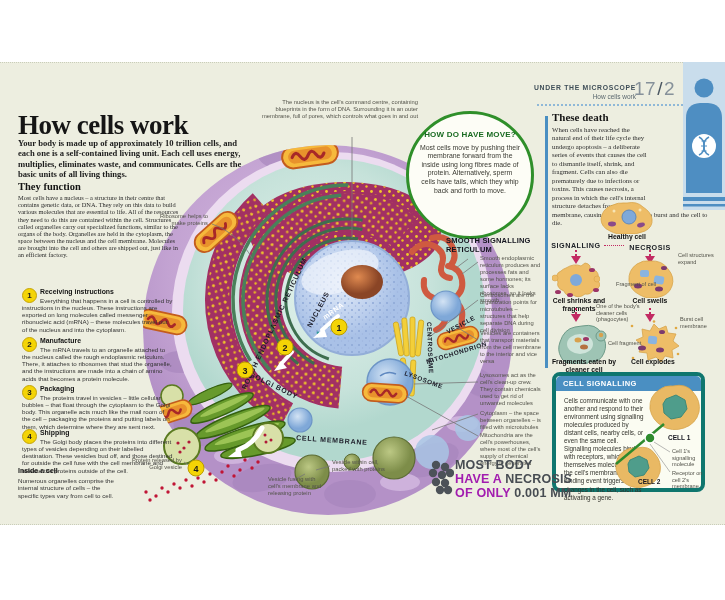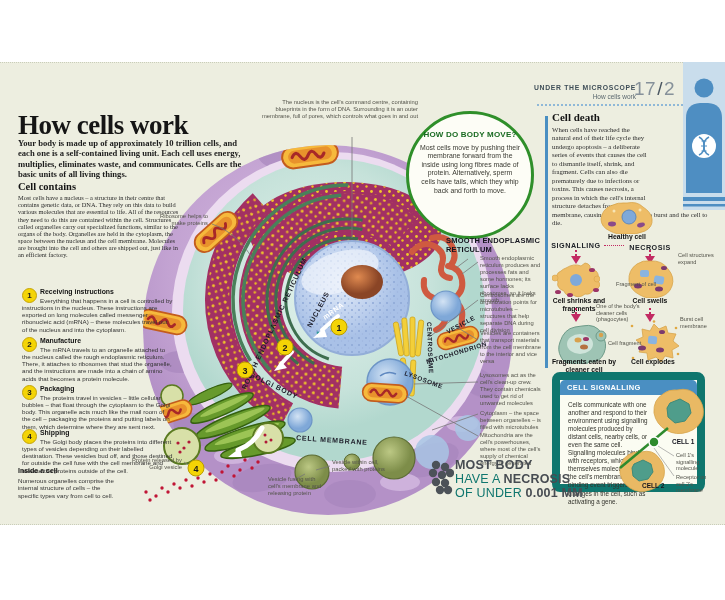--- a/index.html
+++ b/index.html
@@ -37,28 +37,28 @@
   .cd-body{position:absolute;left:552px;top:126px;width:163px;font:6.8px/1.25 "Liberation Serif",serif;color:#2c2c2c}
   .cd-float{float:right;width:66px;height:40px;margin-top:42px}
   .flow-cap{position:absolute;font:bold 6.8px/1.15 "Liberation Sans",sans-serif;color:#111;text-align:center}
   .flow-head{position:absolute;font:bold 7.2px "Liberation Sans",sans-serif;color:#20242a;letter-spacing:.5px;text-align:center}
   .flow-note{position:absolute;font:5.6px/1.2 "Liberation Sans",sans-serif;color:#53534a}
   .parrow{position:absolute;width:12px}
   .parrow .stem{width:0;height:6px;border-left:2px dotted #c22a62;margin:0 auto}
   .parrow .tri{width:0;height:0;border-left:5px solid transparent;border-right:5px solid transparent;border-top:8px solid #c22a62;margin:0 auto}
   .dot-h{position:absolute;border-top:1.6px dotted #c22a62}
   
-  .cs-box{position:absolute;left:552px;top:372px;width:153px;height:120px;background:#fbfcf2;border:8px solid #0f766e;border-radius:8px;box-sizing:border-box}
+  .cs-box{position:absolute;left:552px;top:372px;width:153px;height:120px;background:#fbfcf2;border:4px solid #0f766e;border-radius:8px;box-sizing:border-box}
   .cs-head{height:15px;background:#4a8fc2;border-radius:5px 5px 0 0;color:#fff;font:bold 7.5px/15px "Liberation Sans",sans-serif;padding-left:7px;letter-spacing:.4px}
   .cs-body{position:absolute;left:8px;top:21px;width:80px;font:6.3px/1.28 "Liberation Sans",sans-serif;color:#33332c}
   .cs-lab{position:absolute;font:bold 6.5px "Liberation Sans",sans-serif;color:#14141e}
   .cs-note{position:absolute;font:5.6px/1.2 "Liberation Sans",sans-serif;color:#53534a}
   
   .fact{position:absolute;left:455px;top:458px;font:bold 12.5px/1.12 "Liberation Sans",sans-serif;color:#474c52;letter-spacing:.2px;z-index:6}
-  .fact .lt{color:#0f766e;font-weight:normal}
+  .fact .lt{color:#a21caf;font-weight:bold}
   svg text.olab{font:bold 7px "Liberation Sans",sans-serif;fill:#1c1c28;letter-spacing:.8px}
   svg text.olab2{font:bold 6.4px "Liberation Sans",sans-serif;fill:#1c1c28;letter-spacing:.6px}
   svg text.wlab{font:bold 7.2px "Liberation Sans",sans-serif;fill:#fff;letter-spacing:.5px}
   svg text.bnum{font:bold 9px "Liberation Sans",sans-serif;fill:#1a1a1a;text-anchor:middle}
 </style>
 </head>
 <body>
 
 <div class="page"></div>
 
@@ -294,21 +294,21 @@
       <text class="bnum" x="285" y="350.5">2</text>
     <circle cx="245" cy="370" r="8" fill="#f4d405" stroke="#b99b00"></circle>
       <text class="bnum" x="245" y="373.5">3</text>
     <circle cx="196" cy="468" r="8" fill="#f4d405" stroke="#b99b00"></circle>
       <text class="bnum" x="196" y="471.5">4</text>
   </g>
 </svg>
 
 <h1 class="title">How cells work</h1>
 <p class="intro">Your body is made up of approximately 10 trillion cells, and each one is a self-contained living unit. Each cell uses energy, multiplies, eliminates waste, and communicates. Cells are the basic units of all living things.</p>
-<div class="cf-head">Cell contains</div>
+<div class="cf-head">They function</div>
 <div class="cf-body">Most cells have a nucleus – a structure in their centre that contains genetic data, or DNA. They rely on this data to build various molecules that are essential to life. All of the resources they need to do this are contained within the cell. Structures called organelles carry out specialized functions, similar to the organs of the body. Organelles are held in the cytoplasm, the space between the nucleus and the cell membrane. Molecules are brought into the cell and others are shipped out, just like in an efficient factory.</div>
 
 <div class="step" style="top:288px">
   <div class="badge">1</div>
   <div class="step-title">Receiving instructions</div>
   <div class="step-body">Everything that happens in a cell is controlled by instructions in the nucleus. These instructions are exported on long molecules called messenger ribonucleic acid (mRNA) – these molecules travel out of the nucleus and into the cytoplasm.</div>
 </div>
 <div class="step" style="top:337px">
   <div class="badge">2</div>
   <div class="step-title">Manufacture</div>
@@ -322,33 +322,33 @@
 <div class="step" style="top:429px">
   <div class="badge">4</div>
   <div class="step-title">Shipping</div>
   <div class="step-body">The Golgi body places the proteins into different types of vesicles depending on their labelled destination. These vesicles bud off, and those destined for outside the cell fuse with the cell membrane and release the proteins outside of the cell.</div>
 </div>
 <div class="inside-head">Inside a cell</div>
 <div class="inside-body">Numerous organelles comprise the internal structure of cells – the specific types vary from cell to cell.</div>
 
 <div class="note r" style="left:258px;top:99px;width:160px">The nucleus is the cell's command centre, containing blueprints in the form of DNA. Surrounding it is an outer membrane, full of pores, which controls what goes in and out</div>
 <div class="note r" style="left:150px;top:213px;width:58px">Ribosome helps to make proteins</div>
-<div class="ser-label" style="z-index:6">SMOOTH ENDOPLASMIC RETICULUM</div>
+<div class="ser-label" style="z-index:6">SMOOTH SIGNALLING RETICULUM</div>
 <div class="note" style="left:480px;top:255px;width:62px">Smooth endoplasmic reticulum produces and processes fats and some hormones; its surface lacks ribosomes, so it looks smooth</div>
 <div class="note" style="left:480px;top:292px;width:62px">Centrosomes are the organization points for microtubules – structures that help separate DNA during cell division</div>
 <div class="note" style="left:480px;top:330px;width:62px">Vesicles are containers that transport materials from the cell membrane to the interior and vice versa</div>
 <div class="note" style="left:480px;top:372px;width:62px">Lysosomes act as the cell's clean-up crew. They contain chemicals used to get rid of unwanted molecules</div>
 <div class="note" style="left:480px;top:410px;width:62px">Cytoplasm – the space between organelles – is filled with microtubules</div>
 <div class="note" style="left:480px;top:432px;width:62px">Mitochondria are the cell's powerhouses, where most of the cell's supply of chemical energy is generated</div>
 <div class="note" style="left:332px;top:459px;width:58px">Vesicle within cell, packed with proteins</div>
 <div class="note" style="left:268px;top:476px;width:56px">Vesicle fusing with cell's membrane and releasing protein</div>
 <div class="note r" style="left:126px;top:457px;width:56px">Protein released by Golgi vesicle</div>
 
 <div class="move-circle">
-  <div class="move-title">HOW DO BODY MOVE?</div>
+  <div class="move-title">HOW DO HAVE MOVE?</div>
   <div class="move-body">Most cells move by pushing their membrane forward from the inside using long fibres made of protein. Alternatively, sperm cells have tails, which they whip back and forth to move.</div>
 </div>
 
 <div class="hdr-series">UNDER THE MICROSCOPE</div>
 <div class="hdr-topic">How cells work</div>
 <div class="hdr-pages"><span>17</span><span style="color:#4a5660;margin:0 1px">/</span><span>2</span></div>
 <div class="hdr-dots"></div>
 <div class="side-icon">
   <svg width="42" height="148" viewBox="0 0 42 148">
     <circle cx="21" cy="26" r="9.5" fill="#4e8ec2"></circle>
@@ -373,25 +373,25 @@
       <circle cx="22" cy="13" r="4.2"></circle>
       <circle cx="8" cy="22" r="4.2"></circle>
       <circle cx="17" cy="23" r="4.2"></circle>
       <circle cx="12" cy="30" r="4.2"></circle>
       <circle cx="20" cy="30" r="4.2"></circle>
     </g>
 </svg>
 <div class="fact">
   <div>MOST BODY</div>
   <div><span class="lt">HAVE A </span><span>NECROSIS</span></div>
-  <div><span class="lt">OF UNDER </span><span>0.001 MM</span></div>
+  <div><span class="lt">OF ONLY </span><span>0.001 MM</span></div>
 </div>
 
 <div class="bluebar"></div>
-<div class="cd-head">Cell death</div>
+<div class="cd-head">These death</div>
 <div class="cd-body"><span class="cd-float"></span><span>When cells have reached the natural end of their life cycle they undergo apoptosis – a deliberate series of events that causes the cell to dismantle itself, shrink, and fragment. Cells can also die prematurely due to infections or toxins. This causes necrosis, a process in which the cell's internal structure detaches from its membrane, causing the membrane to burst and the cell to die.</span></div>
 
 <svg class="abs" style="left:600px;top:202px" width="54" height="32" viewBox="0 0 54 32">
   <path d="M27,1 q10,-2 16,4 q8,5 9,12 q1,8 -7,12 q-9,4 -18,3 q-10,1 -17,-3 Q1,25 1,17 Q2,8 10,4 Q18,0 27,1 z" fill="#eebd67" stroke="#d7a44b" stroke-width="0.8"></path>
   <circle cx="29" cy="15" r="7" fill="#7fa9da" stroke="#6089ba"></circle>
   <ellipse cx="12" cy="22" rx="4" ry="2.4" fill="#8a4a8a"></ellipse>
   <ellipse cx="41" cy="23" rx="4" ry="2.2" fill="#8a4a8a" transform="rotate(-15 41 23)"></ellipse>
   <circle cx="14" cy="9" r="1.5" fill="#f7e5b5"></circle>
     <circle cx="40" cy="8" r="1.5" fill="#f7e5b5"></circle>
 </svg>

